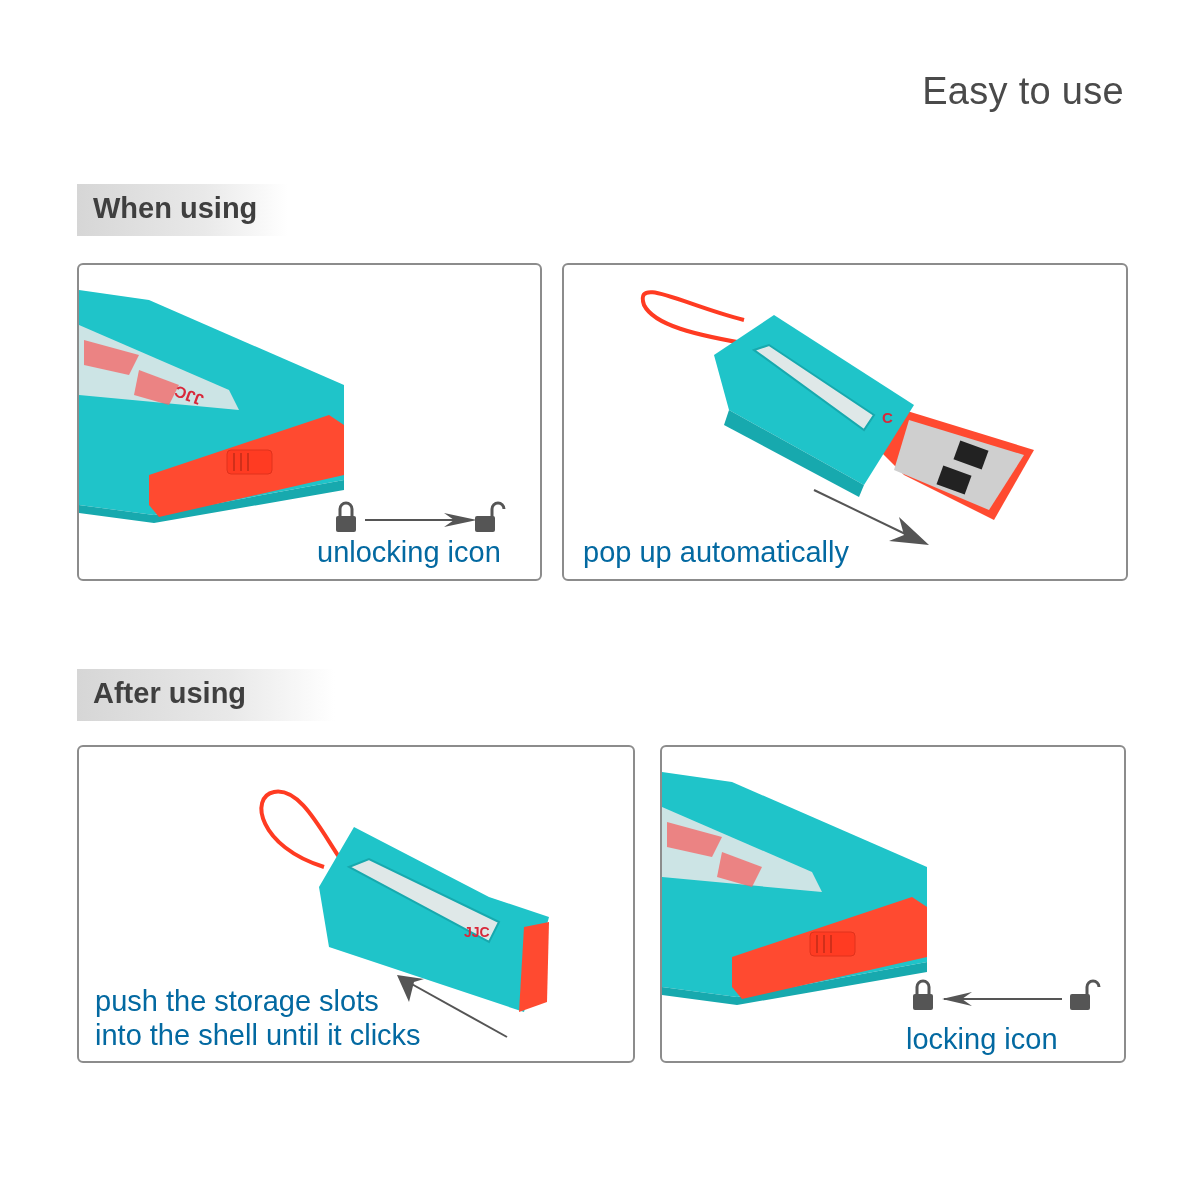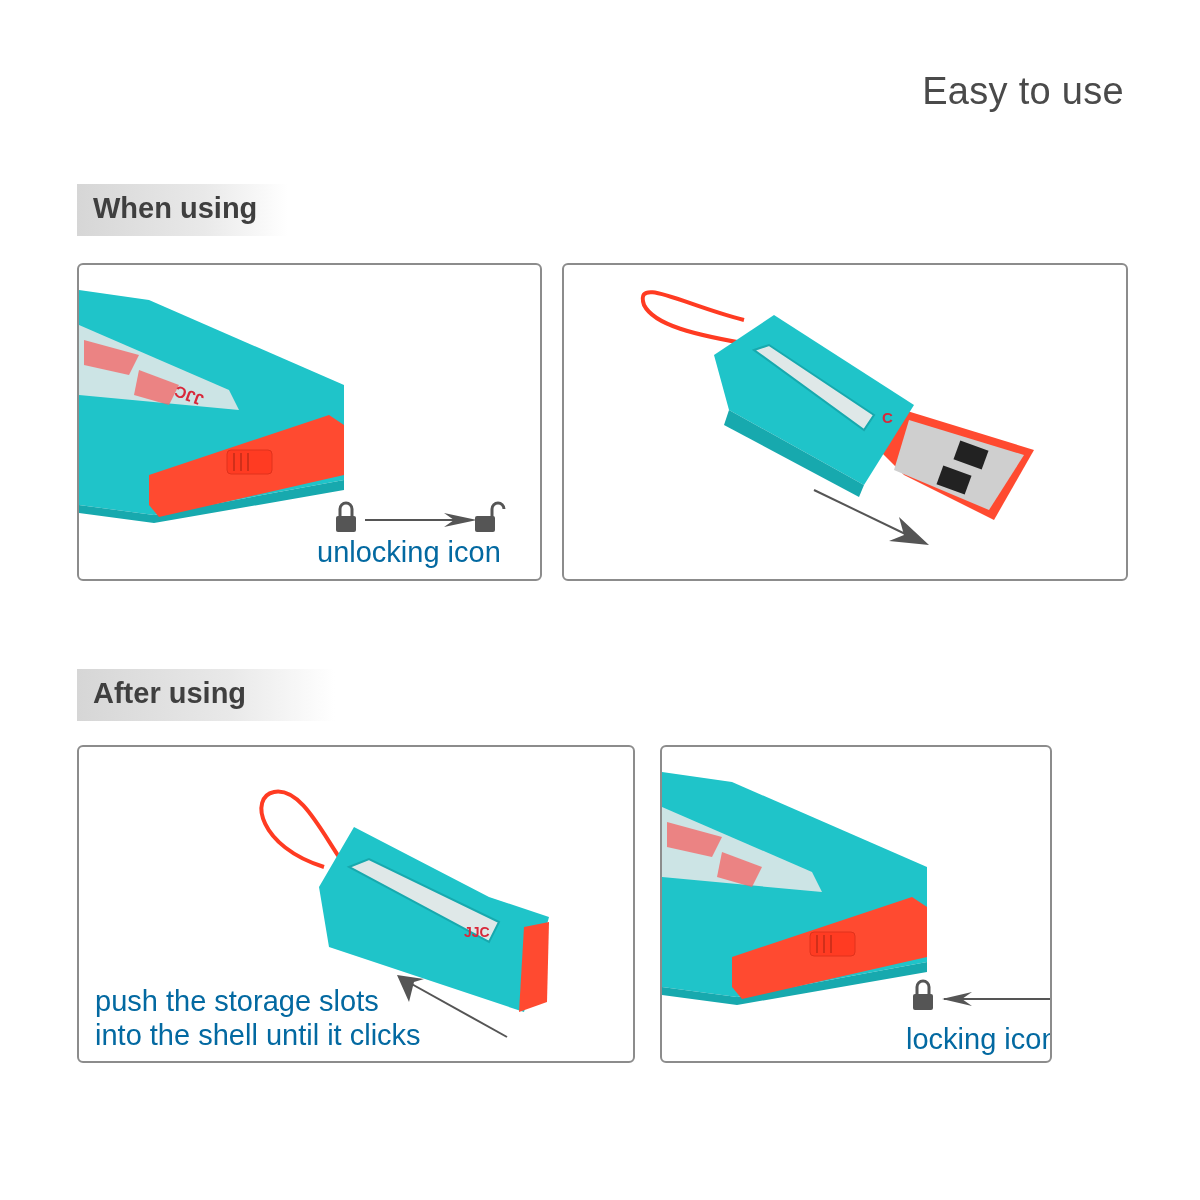--- a/index.html
+++ b/index.html
@@ -60,20 +60,21 @@
     <rect x="375" y="205" width="30" height="20" fill="#222" transform="rotate(20 390 215)"></rect>
     <path d="M150,90 L210,50 L350,140 L300,220 L165,145 Z" fill="#1fc4c9"></path>
     <path d="M165,145 L300,220 L295,232 L160,160 Z" fill="#17a9ae"></path>
     <path d="M190,85 L205,80 L310,150 L300,165 Z" fill="#dfe8e8" stroke="#17a9ae" stroke-width="2"></path>
     <text x="318" y="158" font-size="15" fill="#d8283a" font-weight="bold">C</text>
   </svg>
   <svg width="566" height="318">
     <line x1="250" y1="225" x2="360" y2="278" stroke="#555" stroke-width="2"></line>
     <path d="M335,252 L365,280 L325,276 L340,270 Z" fill="#555"></path>
   </svg>
+  <div class="caption" style="left:19px; top:270px;">pop up automatically</div>
 </div>
 
 <div class="section-label" style="top:669px;padding-left:47px;">
   <span>After using</span>
 </div>
 
 <div class="panel" style="left:77px; top:745px; width:558px; height:318px;">
   <svg width="558" height="318">
     <path d="M245,120 C180,100 170,50 195,45 C220,40 240,80 260,110" fill="none" stroke="#ff3b22" stroke-width="4"></path>
     <path d="M240,140 L275,80 L410,150 L470,170 L445,265 L250,200 Z" fill="#1fc4c9"></path>
@@ -82,21 +83,21 @@
     <text x="385" y="190" font-size="14" fill="#d8283a" font-weight="bold">JJC</text>
   </svg>
   <svg width="558" height="318">
     <line x1="320" y1="230" x2="428" y2="290" stroke="#555" stroke-width="2"></line>
     <path d="M318,228 L345,232 L335,235 L330,255 Z" fill="#555"></path>
   </svg>
   <div class="caption" style="left:16px; top:271px;">into the shell until it clicks</div>
   <div class="caption" style="left:16px; top:237px;">push the storage slots</div>
 </div>
 
-<div class="panel" style="left:660px; top:745px; width:392px; height:318px;">
+<div class="panel" style="left:660px; top:745px; width:466px; height:318px;">
   <svg width="466" height="318">
     <path d="M0,25 L70,35 L265,120 L265,215 L75,250 L0,240 Z" fill="#1fc4c9"></path>
     <path d="M0,240 L75,250 L265,215 L265,225 L75,258 L0,248 Z" fill="#17a9ae"></path>
     <path d="M0,60 L150,125 L160,145 L0,130 Z" fill="#dfe8e8" opacity="0.9"></path>
     <path d="M5,75 L60,90 L50,110 L5,100 Z" fill="#f26a6a" opacity="0.8"></path>
     <path d="M60,105 L100,120 L90,140 L55,130 Z" fill="#f26a6a" opacity="0.8"></path>
     <path d="M70,210 L250,150 L265,160 L265,210 L80,252 L70,240 Z" fill="#ff4a30"></path>
     <rect x="148" y="185" width="45" height="24" rx="4" fill="#ff3b22" stroke="#e0321c" stroke-width="1"></rect>
     <line x1="155" y1="188" x2="155" y2="206" stroke="#d12f1a" stroke-width="2"></line>
     <line x1="162" y1="188" x2="162" y2="206" stroke="#d12f1a" stroke-width="2"></line>

